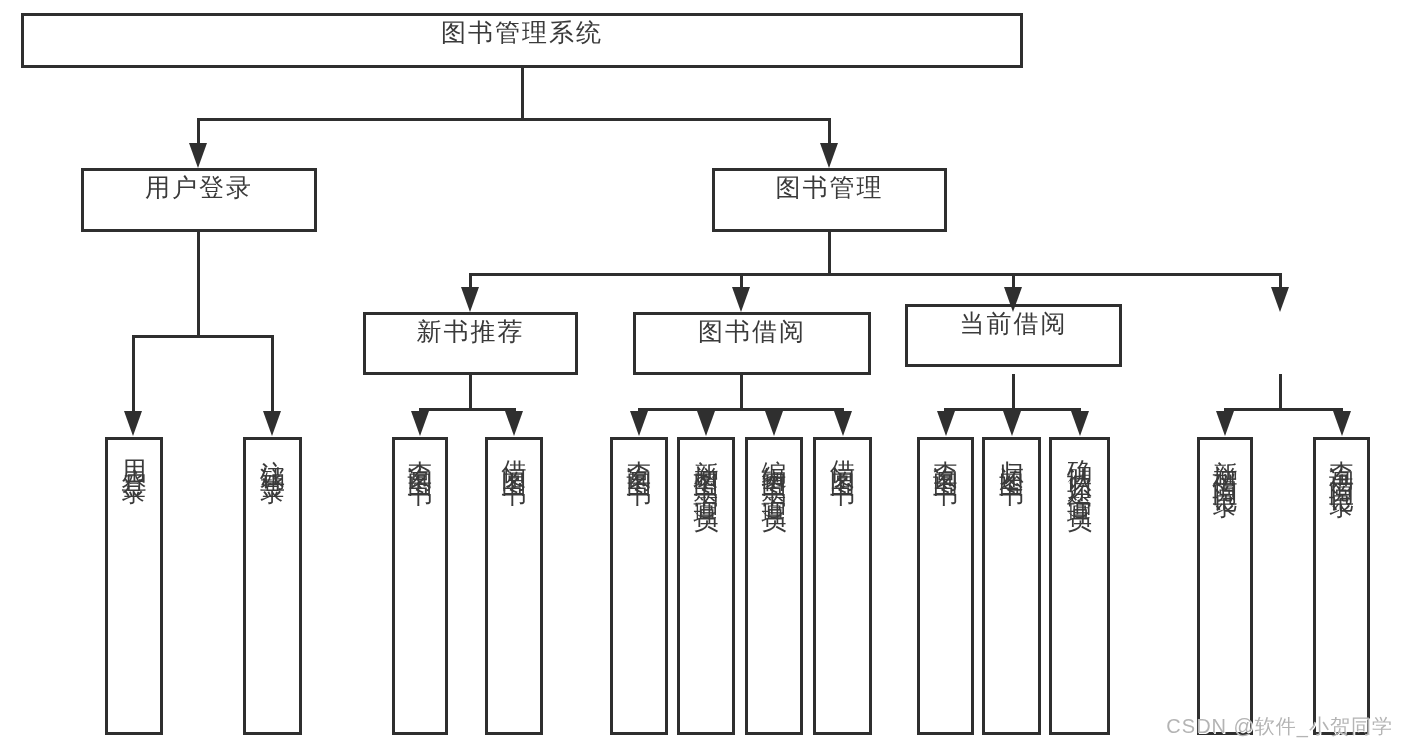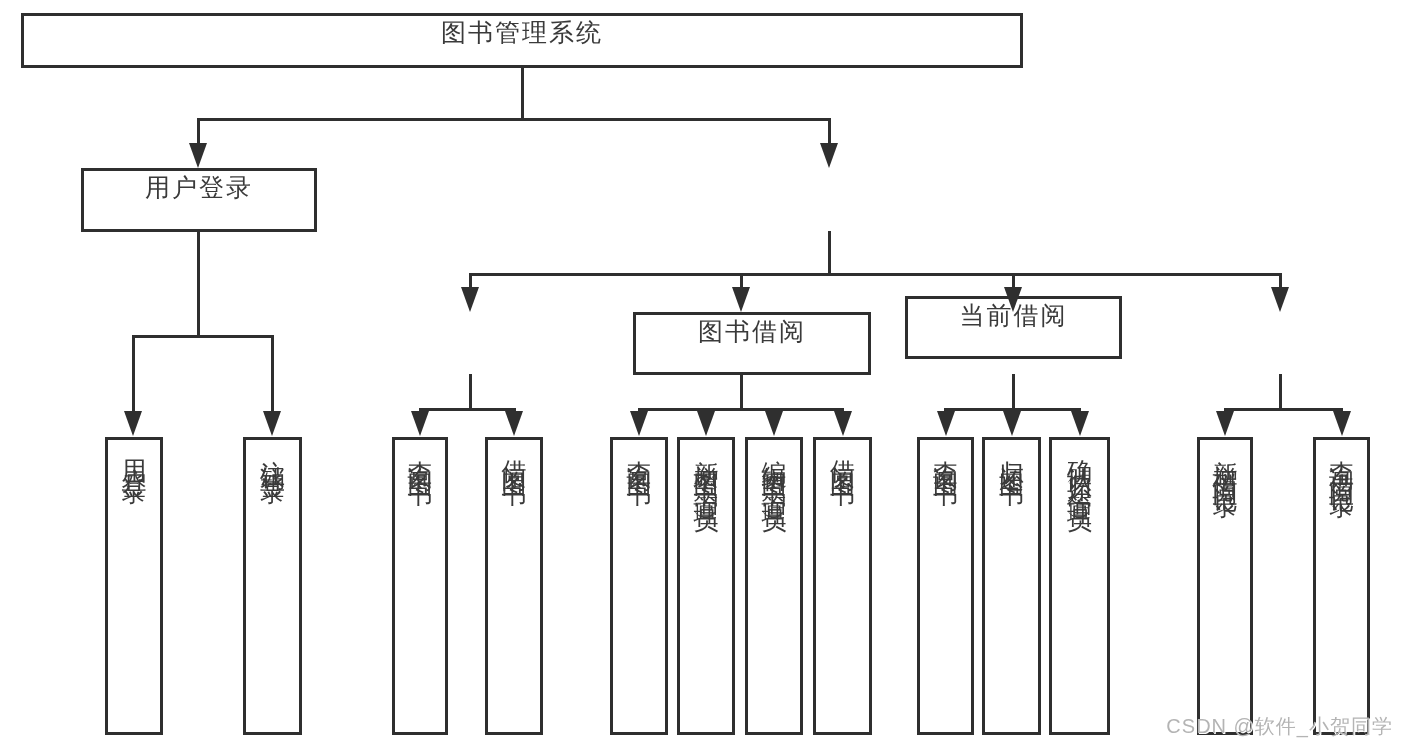--- a/index.html
+++ b/index.html
@@ -59,25 +59,31 @@
 
 <div class="stage">
 
   <div class="node hbox" style="left:21px; top:13px; width:1002px; height:55px;">
     <span>图书管理系统</span>
   </div>
 
   <div class="node hbox" style="left:81px; top:168px; width:236px; height:64px;">
     <span>用户登录</span>
   </div>
+  <div class="node hbox" style="left:712px; top:168px; width:235px; height:64px;">
+    <span>图书管理</span>
+  </div>
 
+  <div class="node hbox" style="left:363px; top:312px; width:215px; height:63px;">
+    <span>新书推荐</span>
+  </div>
   <div class="node hbox" style="left:633px; top:312px; width:238px; height:63px;">
     <span>图书借阅</span>
   </div>
-  <div class="node hbox" style="left:905px; top:296px; width:217px; height:63px;">
+  <div class="node hbox" style="left:905px; top:304px; width:217px; height:63px;">
     <span>当前借阅</span>
   </div>
 
   <div class="node vbox" style="left:105px; top:437px; width:58px; height:298px;">
     <span class="vtext">用户登录</span>
   </div>
   <div class="node vbox" style="left:243px; top:437px; width:59px; height:298px;">
     <span class="vtext">注销登录</span>
   </div>
   <div class="node vbox" style="left:392px; top:437px; width:56px; height:298px;">

